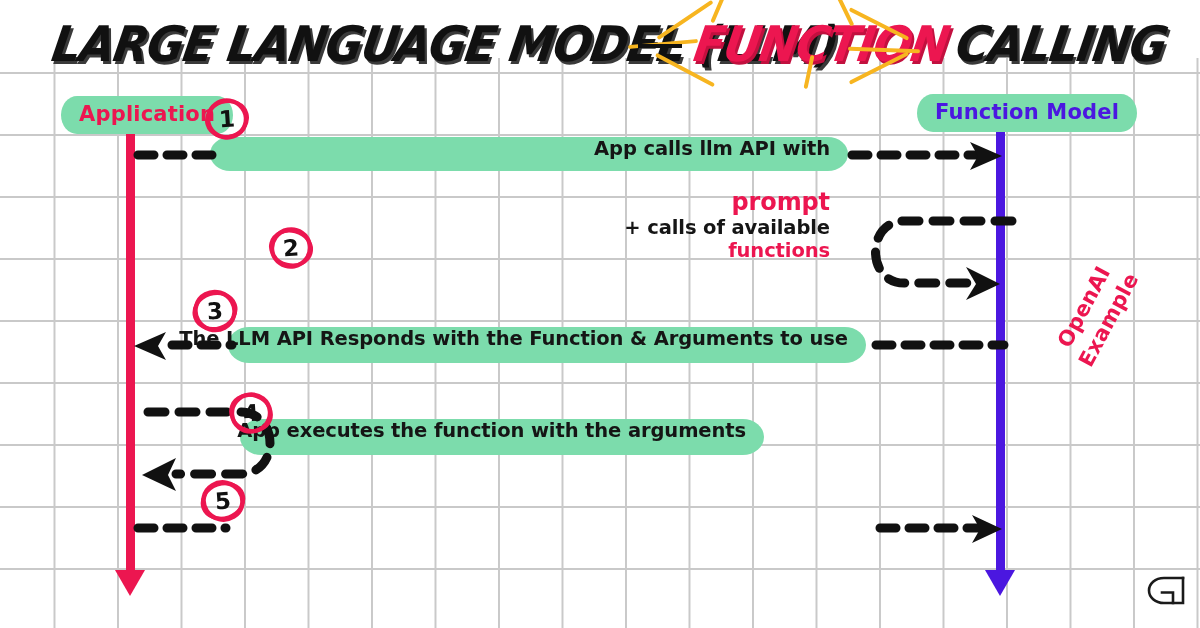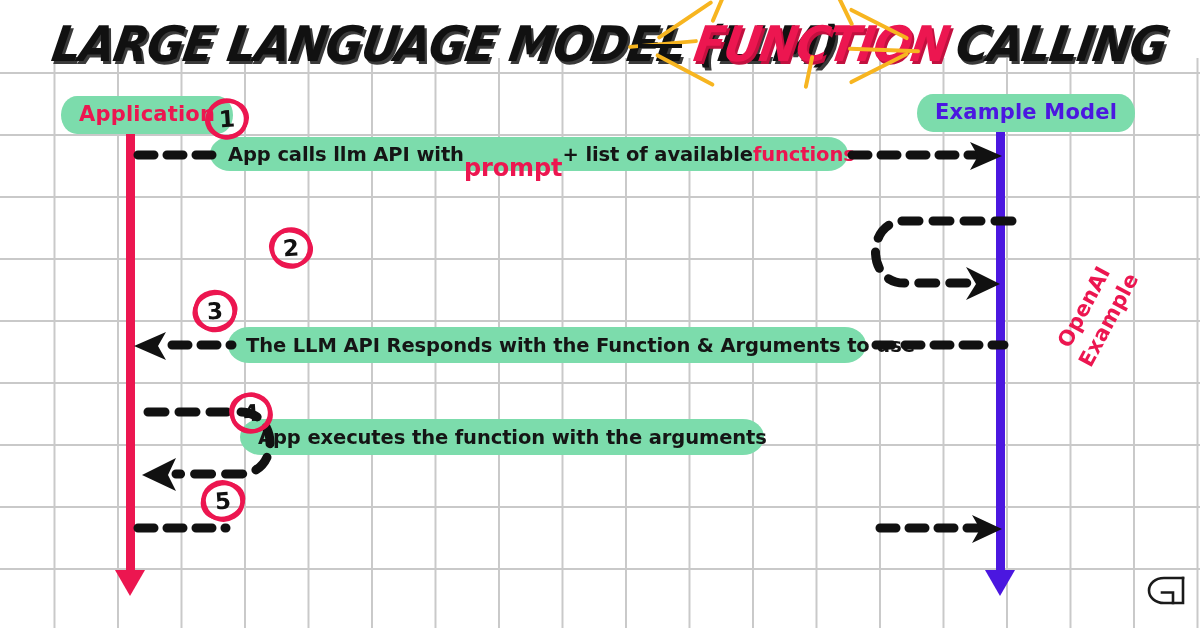--- a/index.html
+++ b/index.html
@@ -116,28 +116,29 @@
   #actor-app { left: 61px;  top: 96px; color: #ec1650; }
   #actor-llm { left: 917px; top: 94px; color: #4b17e0; }
 
   
   .msg {
     position: absolute;
     z-index: 3;
     background: #7cdcac;
     border-radius: 26px / 22px;
     display: flex;
-    align-items: center;
+    align-items: flex-end;
     padding: 0 18px;
     font-family: "DejaVu Sans", sans-serif;
     font-weight: 700;
     font-size: 19.5px;
     color: #151515;
     white-space: nowrap;
     letter-spacing: -0.1px;
+    flex-direction: column;
   }
   .msg .hl { color: #ec1650; }
   .msg .big { font-size: 24px; margin-top: 28px; }
 
   #msg1 { left: 210px; top: 137px; height: 34px; width: 638px; }
   #msg2 { left: 318px; top: 228px; height: 35px; width: 540px; }
   #msg3 { left: 228px; top: 327px; height: 36px; width: 638px; }
   #msg4 { left: 240px; top: 419px; height: 36px; width: 524px; }
   #msg5 { left: 222px; top: 510px; height: 36px; width: 650px; }
 
@@ -219,33 +220,33 @@
     <div class="ttl" id="ttl-a">LARGE LANGUAGE MODEL (LLM)</div>
     <div id="ttl-dash"></div>
     <div class="ttl" id="ttl-b">FUNCTION</div>
     <div class="ttl" id="ttl-c">CALLING</div>
   </div>
 
   <div class="actor-label" id="actor-app">Application</div>
   <div class="lifeline" id="lifeline-app"></div>
   <div class="lifeline-head" id="head-app"></div>
 
-  <div class="actor-label" id="actor-llm">Example Model</div>
+  <div class="actor-label" id="actor-llm">Function Model</div>
   <div class="lifeline" id="lifeline-llm"></div>
   <div class="lifeline-head" id="head-llm"></div>
 
   <svg class="arrowsvg" style="left:130px; top:140px;" width="880" height="32">
     <path class="dl" d="M8,15 L84,15"></path>
     <path class="dl" d="M722,15 L846,15"></path>
     <polygon class="ah" points="840,2 872,16 840,30 848,16"></polygon>
   </svg>
   <div class="msg" id="msg1">
     <span>App calls llm API with </span>
       <span class="hl big">prompt</span>
-      <span> + list of available </span>
+      <span> + calls of available </span>
       <span class="hl">functions</span>
   </div>
   <div class="step-badge" id="badge1">
     <svg width="46" height="46" viewBox="0 0 46 46">
       <ellipse cx="23" cy="23" rx="19" ry="18.5" fill="none" stroke="#ec1650" stroke-width="4.4" transform="rotate(8 23 23)"></ellipse>
       <ellipse cx="23" cy="23" rx="20.5" ry="17.5" fill="none" stroke="#ec1650" stroke-width="3.4" transform="rotate(-16 23 23)"></ellipse>
     </svg>
     <span class="num">1</span>
   </div>
 

